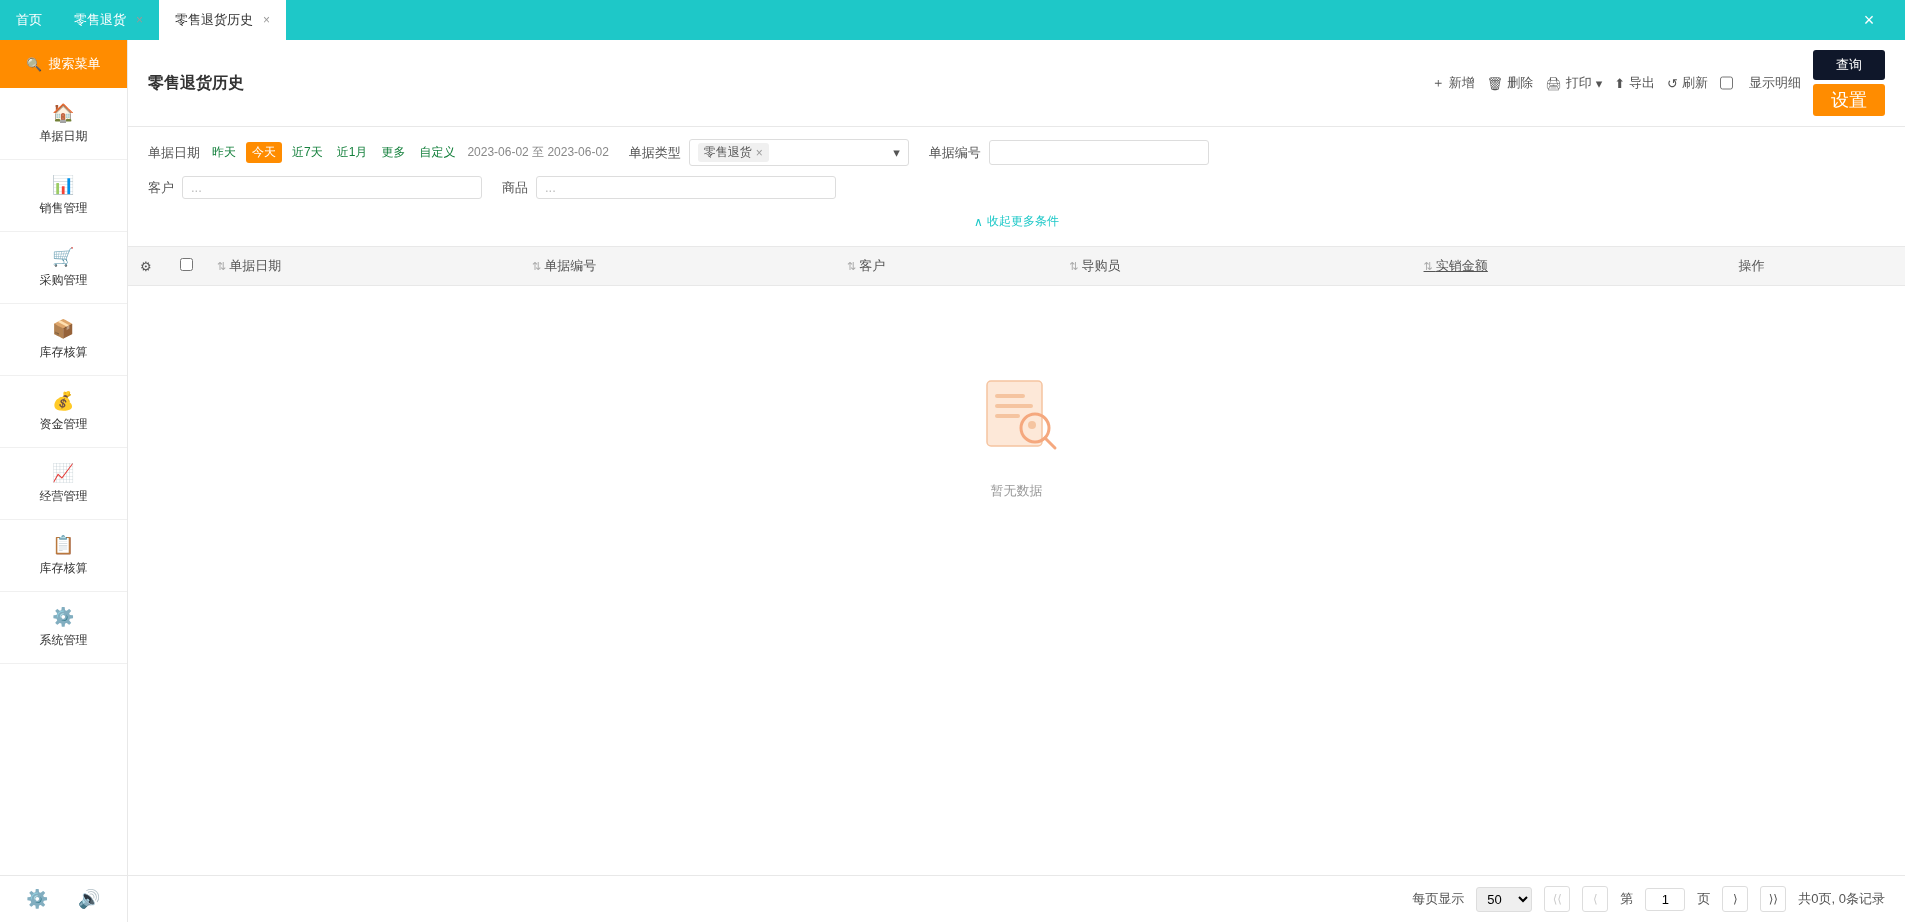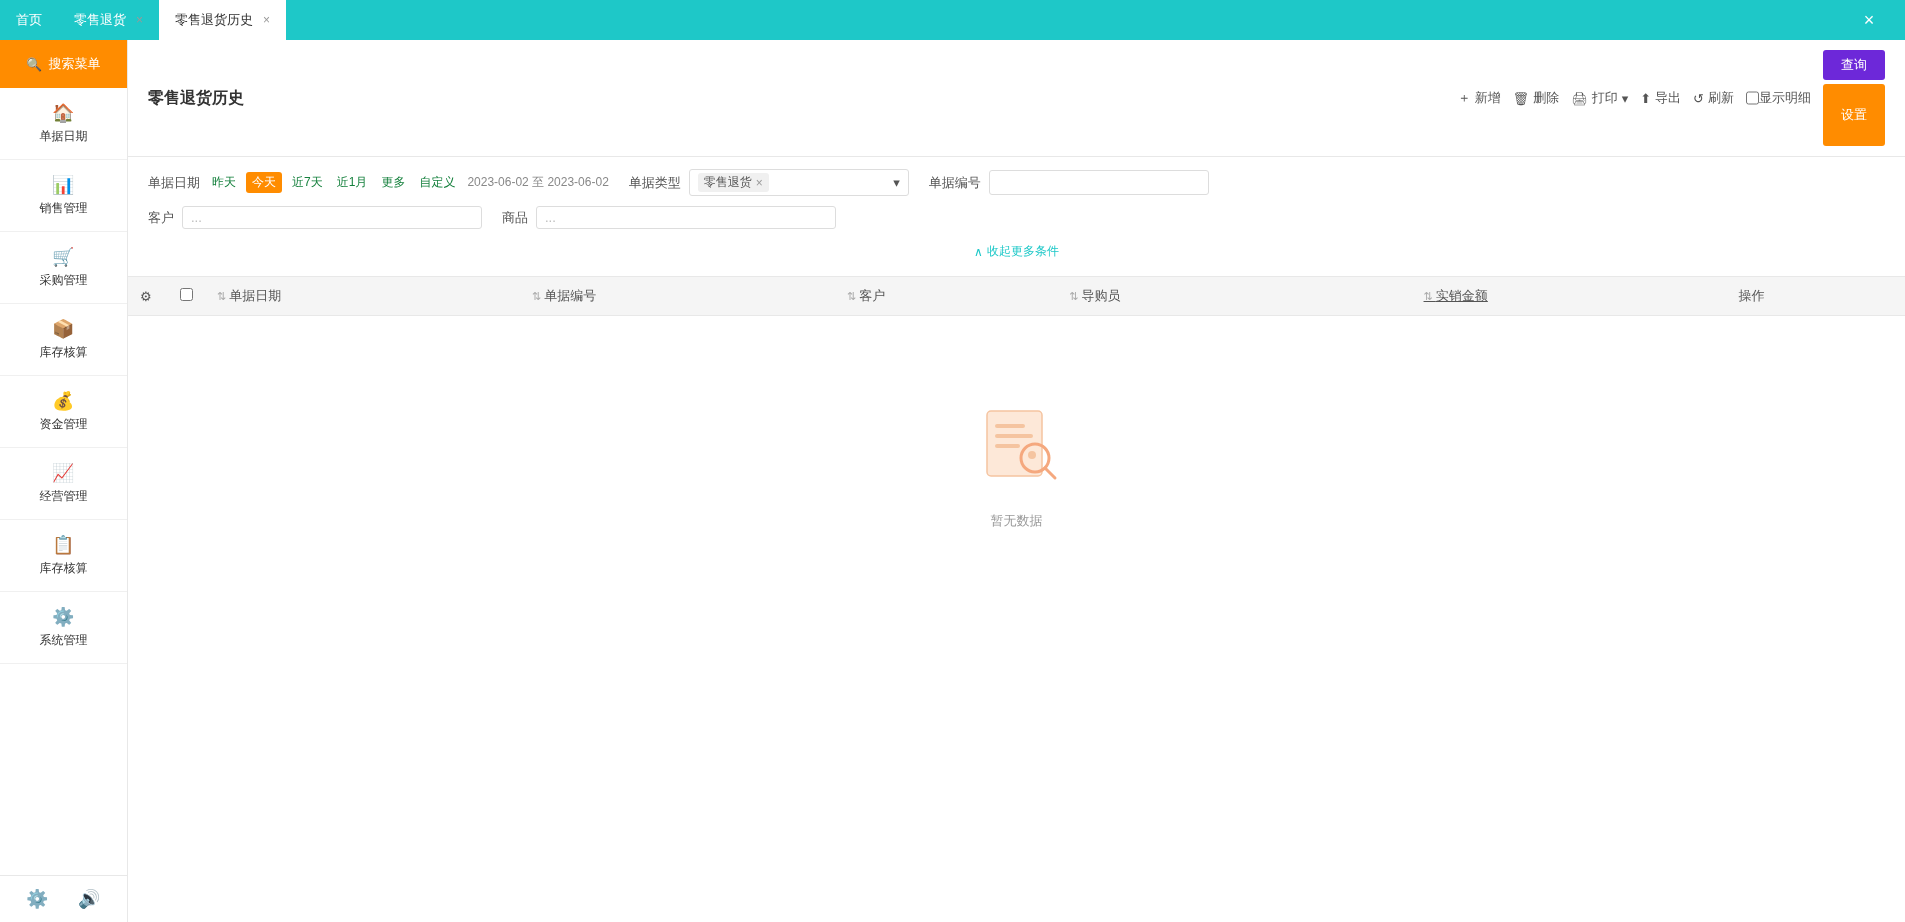--- a/index.html
+++ b/index.html
@@ -150,40 +150,40 @@
       color: #555;
     }
     .header-actions .action-btn {
       display: flex;
       align-items: center;
       gap: 4px;
       cursor: pointer;
       color: #555;
     }
     .btn-query {
-      background: #6d28d9;
+      background: #0f172a;
       color: #fff;
       border: none;
       padding: 6px 18px;
       border-radius: 3px;
       cursor: pointer;
       font-size: 13px;
     }
     .btn-settings {
       background: #ff8c00;
       color: #fff;
       border: none;
-      padding: 22px 18px;
-      border-radius: 3px;
-      cursor: pointer;
-      font-size: 13px;
+      padding: 4px 18px;
+      border-radius: 3px;
+      cursor: pointer;
+      font-size: 18px;
     }
     .show-detail {
       display: flex;
-      gap: 0;
+      gap: 16px;
       font-size: 13px;
       color: #555;
     }
 
     
     .filter-area {
       background: #fff;
       padding: 12px 20px;
       border-bottom: 1px solid #e8e8e8;
       flex-shrink: 0;
@@ -570,15 +570,31 @@
                   <circle cx="65" cy="59" r="4" fill="#f5c4a0"></circle>
                 </svg>
                 <span>暂无数据</span>
               </div>
             </td>
           </tr>
         </tbody>
       </table>
     </div>
 
+    <div class="table-footer">
+      <span>每页显示</span>
+      <select class="page-size-select">
+        <option value="20">20</option>
+        <option value="50" selected="">50</option>
+        <option value="100">100</option>
+      </select>
+      <button class="pagination-btn" disabled="">⟨⟨</button>
+      <button class="pagination-btn" disabled="">⟨</button>
+      <span>第</span>
+      <input type="text" class="page-input" value="1" style="">
+      <span>页</span>
+      <button class="pagination-btn">⟩</button>
+      <button class="pagination-btn">⟩⟩</button>
+      <span>共0页, 0条记录</span>
+    </div>
 
   </div>
 </div>
 
 </body></html>

